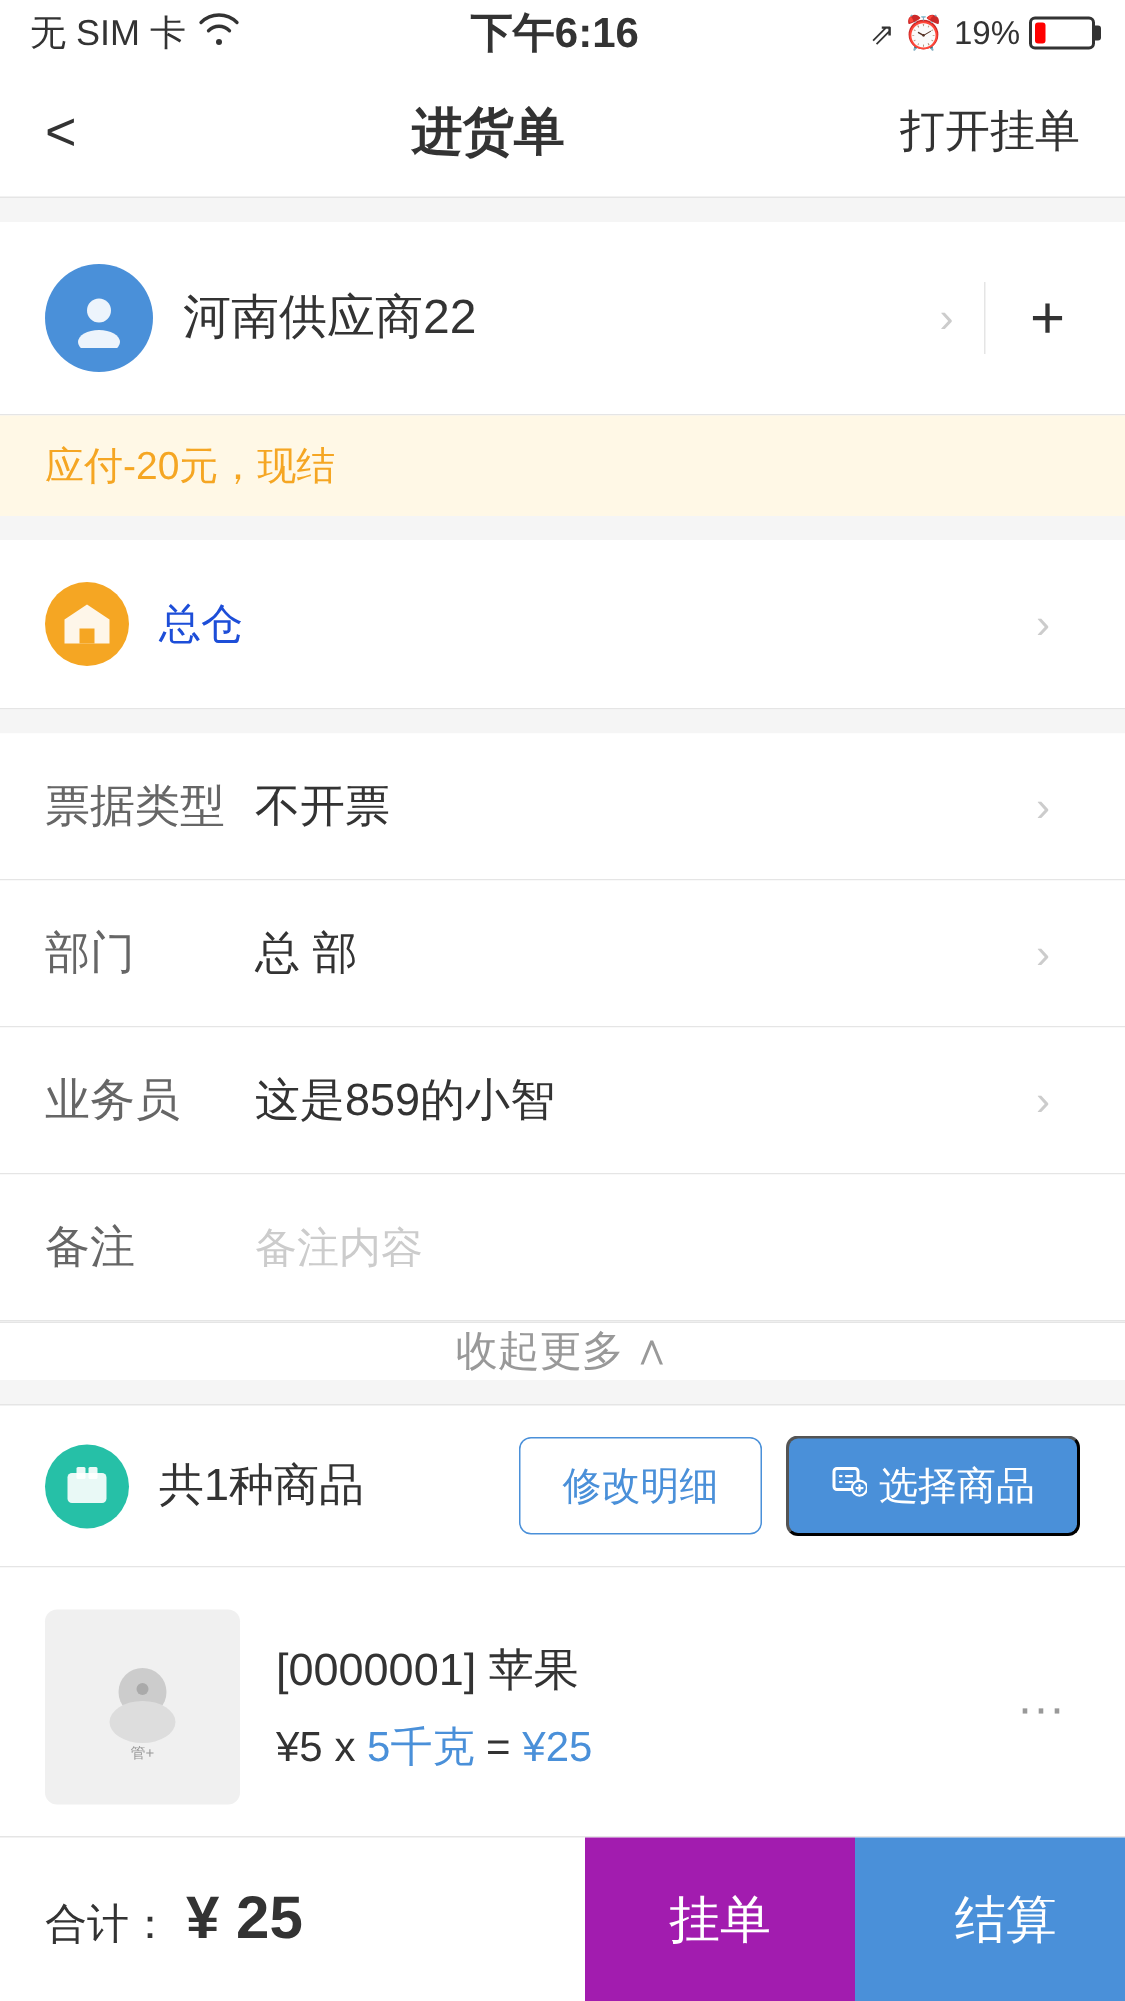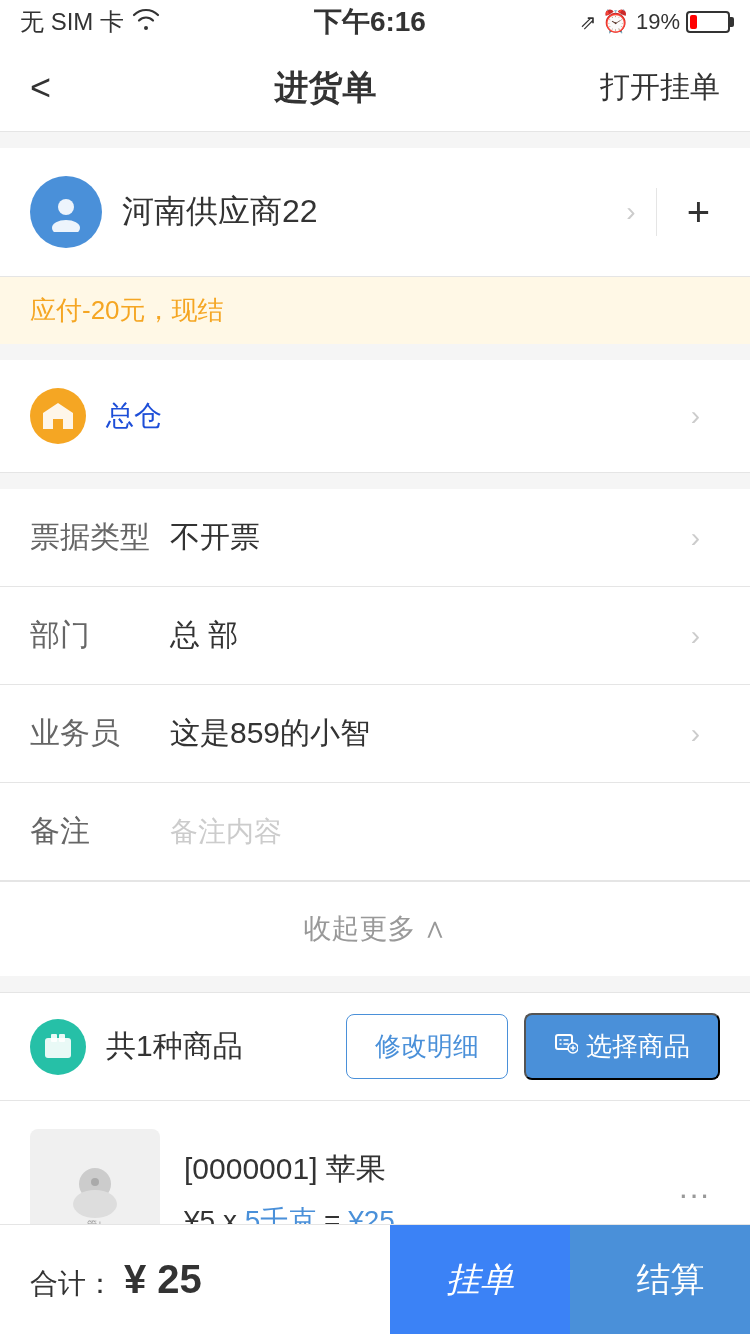--- a/index.html
+++ b/index.html
@@ -153,25 +153,25 @@
     .row-placeholder {
       flex: 1;
       font-size: 28px;
       color: #ccc;
     }
 
     
     .collapse-more {
       background: white;
       text-align: center;
-      padding: 28px;
       color: #999;
       font-size: 28px;
       border-top: 1px solid #e5e5e5;
       cursor: pointer;
+      font-family: Liberation Serif, serif;
     }
 
     
     .products-header {
       background: white;
       display: flex;
       align-items: center;
       padding: 20px 30px;
       border-top: 1px solid #e5e5e5;
       border-bottom: 1px solid #e5e5e5;
@@ -282,28 +282,27 @@
       font-size: 40px;
       color: #333;
       font-weight: 600;
     }
     .footer-total-count {
       font-size: 24px;
       color: #999;
     }
     .footer-btn-hang {
       width: 180px;
-      background: #3b82f6;
+      background: #a21caf;
       display: flex;
       align-items: center;
       justify-content: center;
       font-size: 34px;
       color: white;
       cursor: pointer;
-      font-style: italic;
     }
     .footer-btn-checkout {
       width: 180px;
       background: #4a90d9;
       display: flex;
       align-items: center;
       justify-content: center;
       font-size: 34px;
       color: white;
       cursor: pointer;

